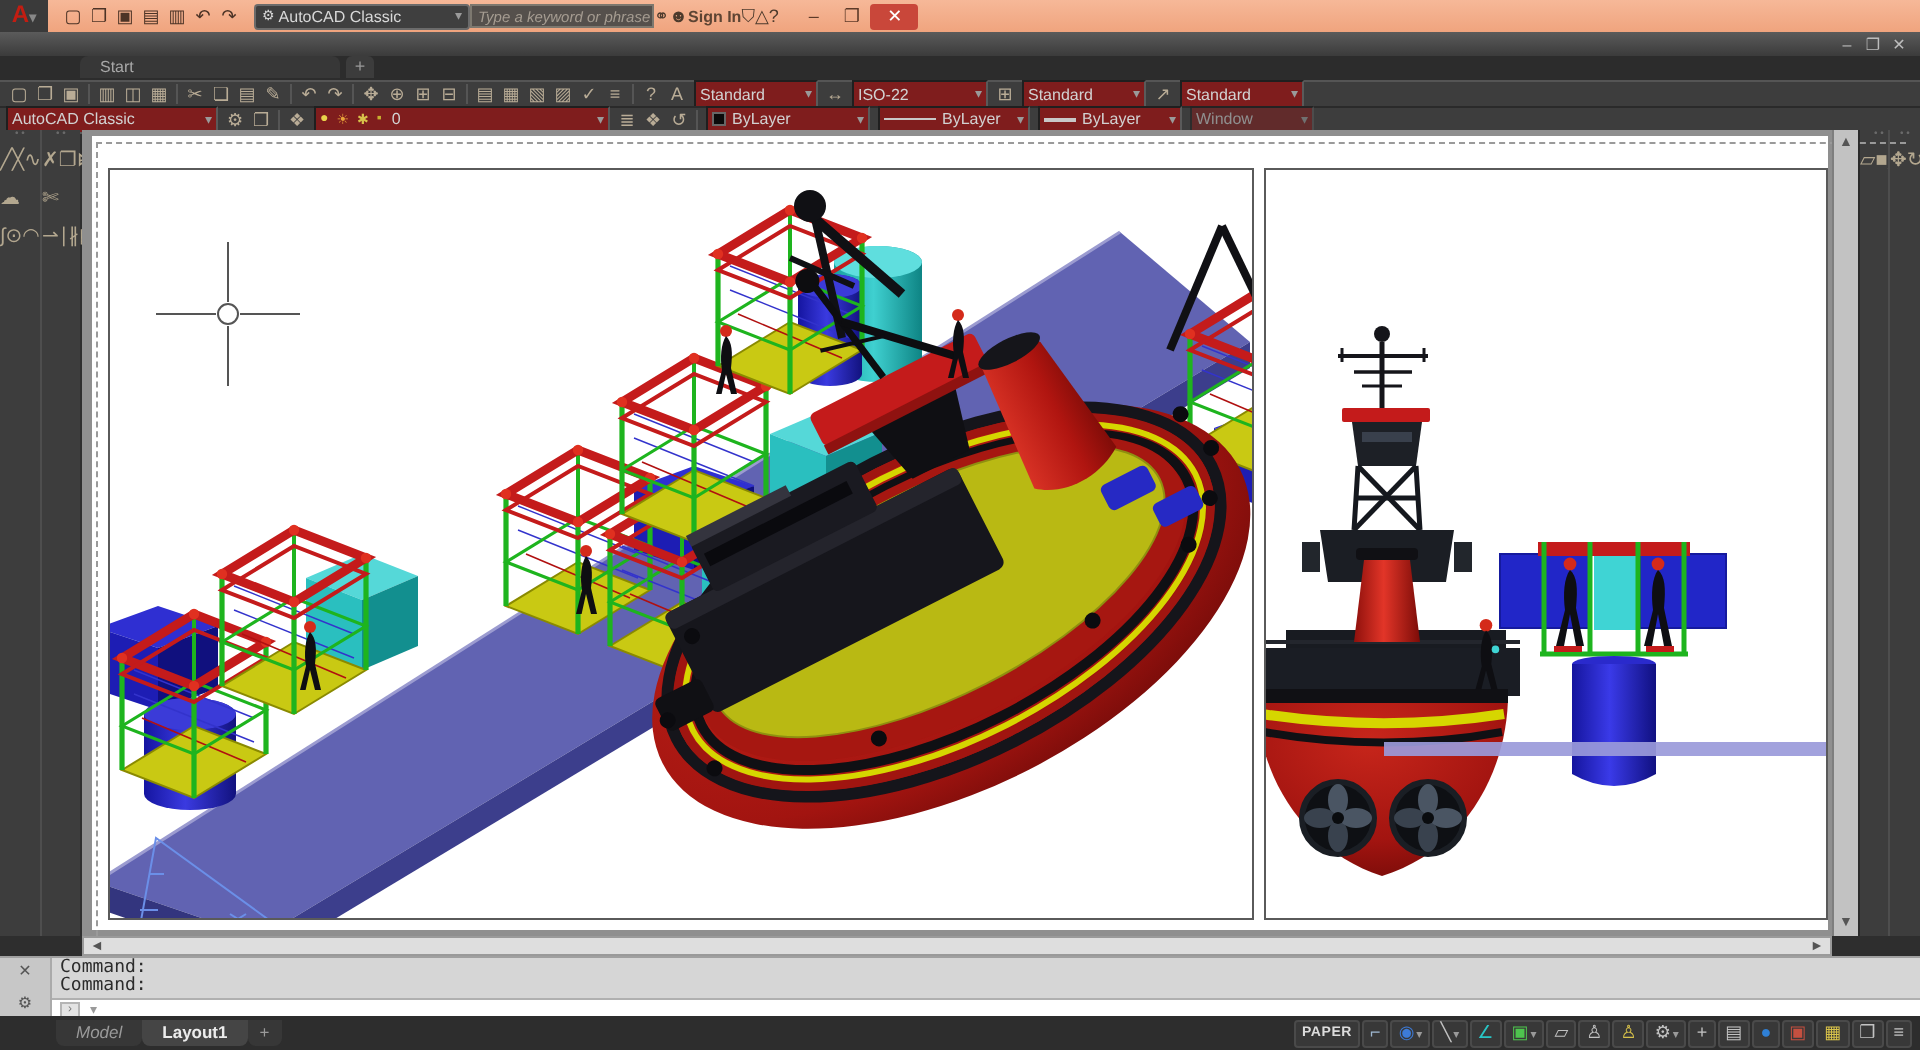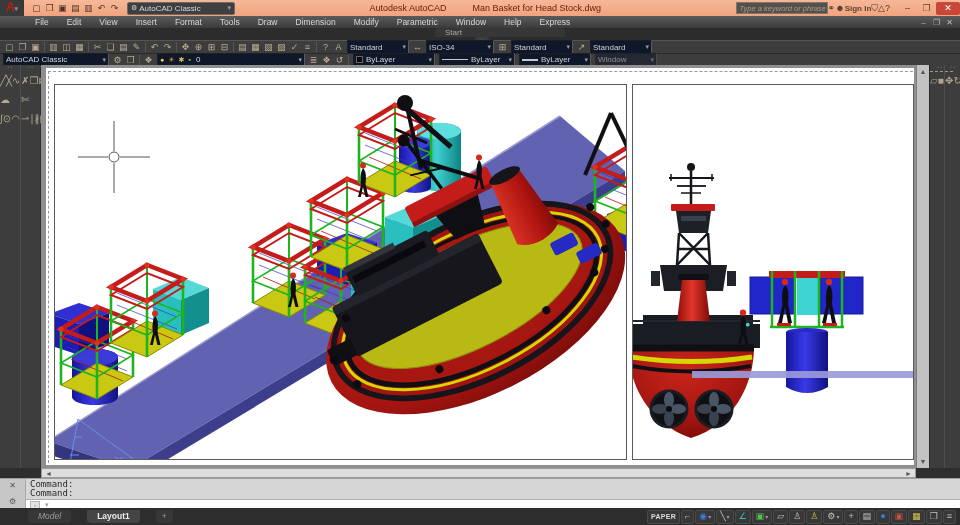--- a/index.html
+++ b/index.html
@@ -34,39 +34,39 @@
   
   #menubar { position:absolute; left:0; top:16px; width:960px; height:12px;
     background:linear-gradient(#5b5b5b,#3b3b3b); display:flex; align-items:center; }
   #menus { display:flex; margin-left:26px; gap:0; }
   .menu-item { padding:0 9px; color:#d8d8d8; font-size:8.5px; line-height:12px; }
   #menubar .winbtns { margin-left:auto; margin-right:4px; }
   #menubar .wb { width:13px; height:11px; color:#bdbdbd; font-size:8px; line-height:11px; }
 
   
   #filetabs { position:absolute; left:0; top:28px; width:960px; height:12px;
-    background:#2c2c2c; display:flex; align-items:center;flex-direction:column; }
+    background:#2c2c2c; display:flex; align-items:flex-start; }
   .ftab { height:11px; display:flex; align-items:center; padding:0 10px; font-size:8px;
     color:#a8a8a8; background:#373737; border-radius:4px 4px 0 0; margin-left:4px; }
   .ftab.start { margin-left:40px; width:130px; }
   .ftab.active { background:#4d4d4d; color:#e6e6e6; width:190px; }
   .ftab .tclose { margin-left:auto; color:#9a9a9a; font-size:7px; }
   .ftab-add { width:14px; height:11px; background:#3c3c3c; border-radius:3px 3px 0 0;
     text-align:center; color:#9a9a9a; line-height:11px; margin-left:3px; }
 
   
   #tb1 { position:absolute; left:0; top:40px; width:960px; height:13px; background:#3d3d3d;
     border-top:1px solid #555; display:flex; align-items:center; }
   #tb2 { position:absolute; left:0; top:53px; width:960px; height:12px; background:#3d3d3d;
     border-top:1px solid #2a2a2a; display:flex; align-items:center; }
   .tbi { width:13px; height:12px; color:#b9ac96; font-size:9px; text-align:center;
     line-height:12px; flex:0 0 auto; }
   .tbsep { width:1px; height:10px; background:#2a2a2a; border-right:1px solid #555;
     margin:0 2px; flex:0 0 auto; }
-  .combo { display:flex; align-items:center; height:14px; background:#0f172a;
+  .combo { display:flex; align-items:center; height:14px; background:#7f1d1d;
     border:1px solid #1f1f1f; border-bottom-color:#5a5a5a; border-right-color:#5a5a5a;
     margin:0 2px; padding:0 2px; flex:0 0 auto; }
   .combo .clabel { flex:1; color:#d2d2d2; font-size:8px; white-space:nowrap; overflow:hidden; }
   .combo .swatch { width:7px; height:7px; background:#0a0a0a; border:1px solid #666; margin-right:3px; }
   .combo .lt-sample { width:26px; height:1px; background:#c8c8c8; margin-right:3px; }
   .mini { font-size:7px; margin-right:2px; }
 
   
   .vtb { position:absolute; top:65px; width:20px; height:403px; background:#3d3d3d; }
   .vtb .tbi { width:20px; height:19px; line-height:19px; font-size:10px; color:#b3a78f; }
@@ -108,21 +108,21 @@
     display:flex; align-items:center; padding:0 4px; }
   #cmd-input .kbox { width:10px; height:8px; background:#e3e3e3; border:1px solid #b5b5b5;
     color:#777; font-size:6px; text-align:center; line-height:7px; margin-right:3px; }
   #cmd-input .ph { font-family:"DejaVu Sans Mono", monospace; font-style:italic;
     color:#9a9a9a; font-size:9px;margin-top:40px; }
 
   
   #bottombar { position:absolute; left:0; top:508px; width:960px; height:17px;
     background:#2d2d2d; display:flex; align-items:center; }
   .ltab { height:13px; padding:0 10px; font-size:8.5px; color:#9a9a9a; line-height:13px;
-    background:#373737; border-radius:0 0 4px 4px; margin-left:16px; }
+    background:#373737; border-radius:0 0 4px 4px; margin-left:0; }
   .ltab:first-child { margin-left:28px;font-style:italic; }
   .ltab.active { background:#454545; color:#ececec; font-weight:bold; }
   .ltab.add { padding:0 6px; }
   #statusicons { margin-left:auto; margin-right:4px; display:flex; align-items:center; gap:1px; }
   #statusicons .sbtn { height:14px; display:flex; align-items:center; padding:0 3px;
     background:#383838; border:1px solid #4a4a4a; border-radius:2px; }
   #statusicons .pill { font-size:7px; font-weight:bold; color:#dcdcdc; letter-spacing:.3px; }
   #statusicons .sglyph { font-size:9px; line-height:13px; }
   #statusicons .scaret { font-size:6px; color:#9a9a9a; margin-left:1px; }
 </style>
@@ -142,56 +142,37 @@
         <span class="tbi">▤</span>
         <span class="tbi">▥</span>
         <span class="tbi">↶</span>
         <span class="tbi">↷</span>
       </div>
     <div id="ws-combo-top">
       <span class="mini">⚙</span>
       <span class="clabel">AutoCAD Classic</span>
       <span class="caret">▾</span>
     </div>
-    <div class="title-center">
-      <span>Autodesk AutoCAD</span>
-      <span>Man Basket for Head Stock.dwg</span>
-    </div>
     <div id="infocenter">
       <div id="ic-search">Type a keyword or phrase</div>
       <span class="ic-ico">⚭</span>
       <span class="ic-ico">☻</span>
       <span style="color:#5d4433;font-size:8px;font-weight:bold;">Sign In</span>
       <span class="ic-ico">⛉</span>
       <span class="ic-ico">△</span>
       <span class="ic-ico">?</span>
     </div>
     <div class="winbtns">
       <span class="wb">–</span>
       <span class="wb">❐</span>
       <span class="wb close">✕</span>
     </div>
   </div>
 
   <div id="menubar">
-    <div id="menus">
-        <div class="menu-item">File</div>
-        <div class="menu-item">Edit</div>
-        <div class="menu-item">View</div>
-        <div class="menu-item">Insert</div>
-        <div class="menu-item">Format</div>
-        <div class="menu-item">Tools</div>
-        <div class="menu-item">Draw</div>
-        <div class="menu-item">Dimension</div>
-        <div class="menu-item">Modify</div>
-        <div class="menu-item">Parametric</div>
-        <div class="menu-item">Window</div>
-        <div class="menu-item">Help</div>
-        <div class="menu-item">Express</div>
-      </div>
     <div class="winbtns">
       <span class="wb">–</span>
       <span class="wb">❐</span>
       <span class="wb">✕</span>
     </div>
   </div>
 
   <div id="filetabs">
     <div class="ftab start">
       <span>Start</span>
@@ -231,21 +212,21 @@
         <div class="tbsep"></div>
         <span class="tbi">?</span>
       </div>
     <span class="tbi">A</span>
     <div class="combo" style="width:62px">
       <span class="clabel">Standard</span>
         <span class="caret">▾</span>
     </div>
     <span class="tbi">↔</span>
     <div class="combo" style="width:68px">
-      <span class="clabel">ISO-34</span>
+      <span class="clabel">ISO-22</span>
         <span class="caret">▾</span>
     </div>
     <span class="tbi">⊞</span>
     <div class="combo" style="width:62px">
       <span class="clabel">Standard</span>
         <span class="caret">▾</span>
     </div>
     <span class="tbi">↗</span>
     <div class="combo" style="width:62px">
       <span class="clabel">Standard</span>

